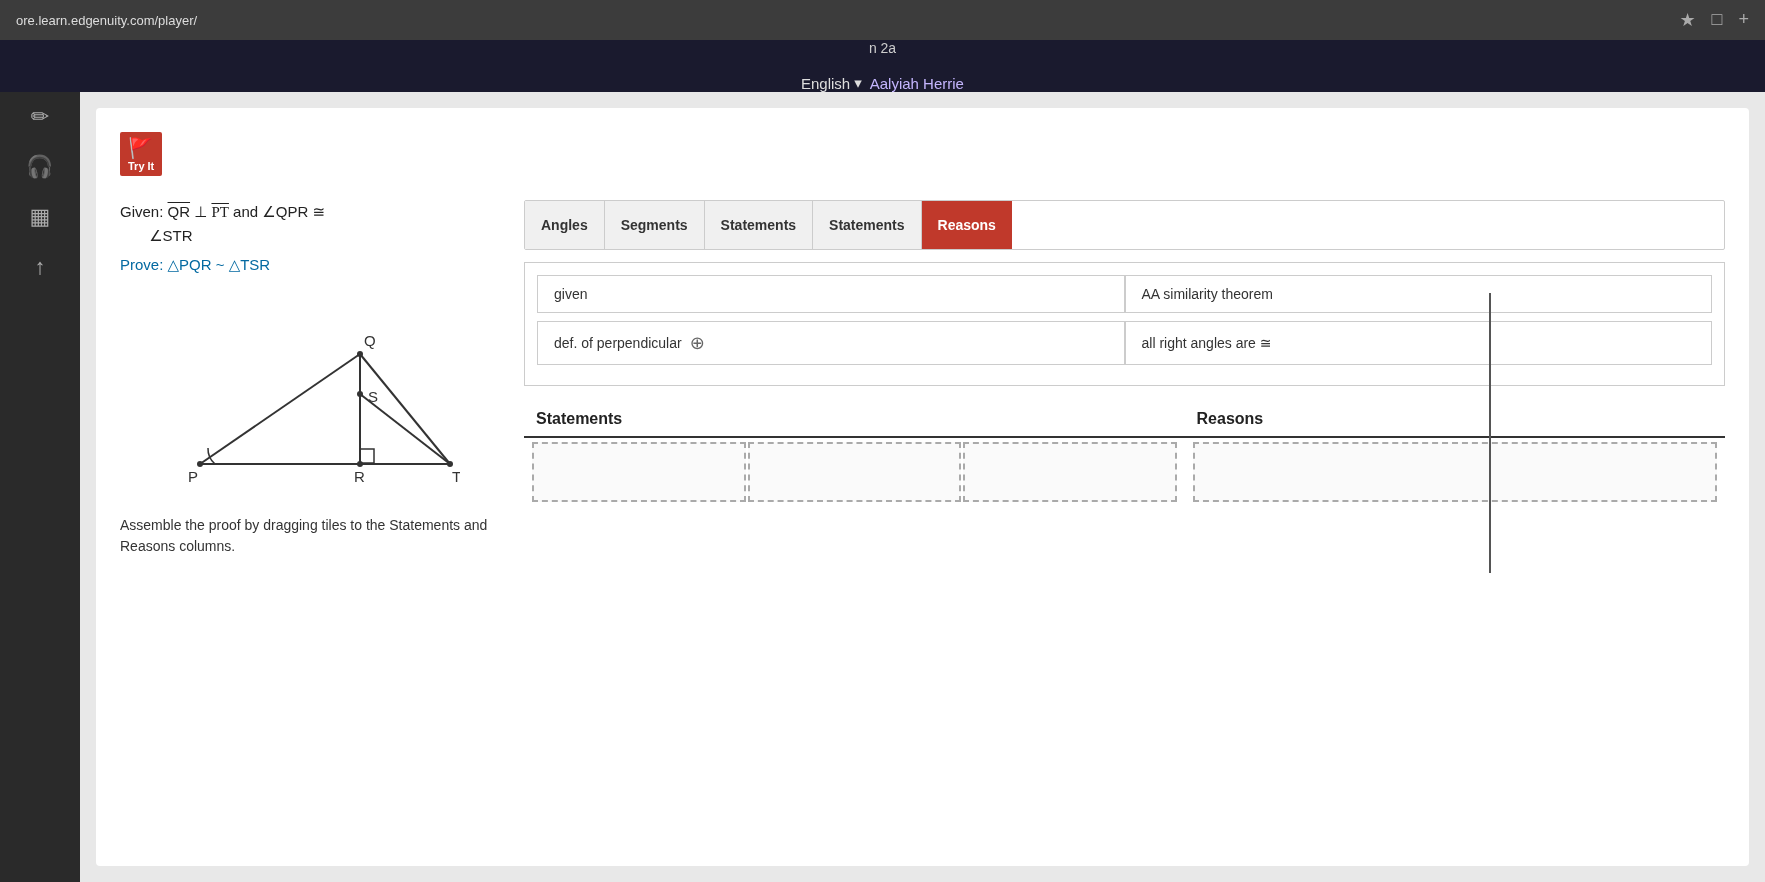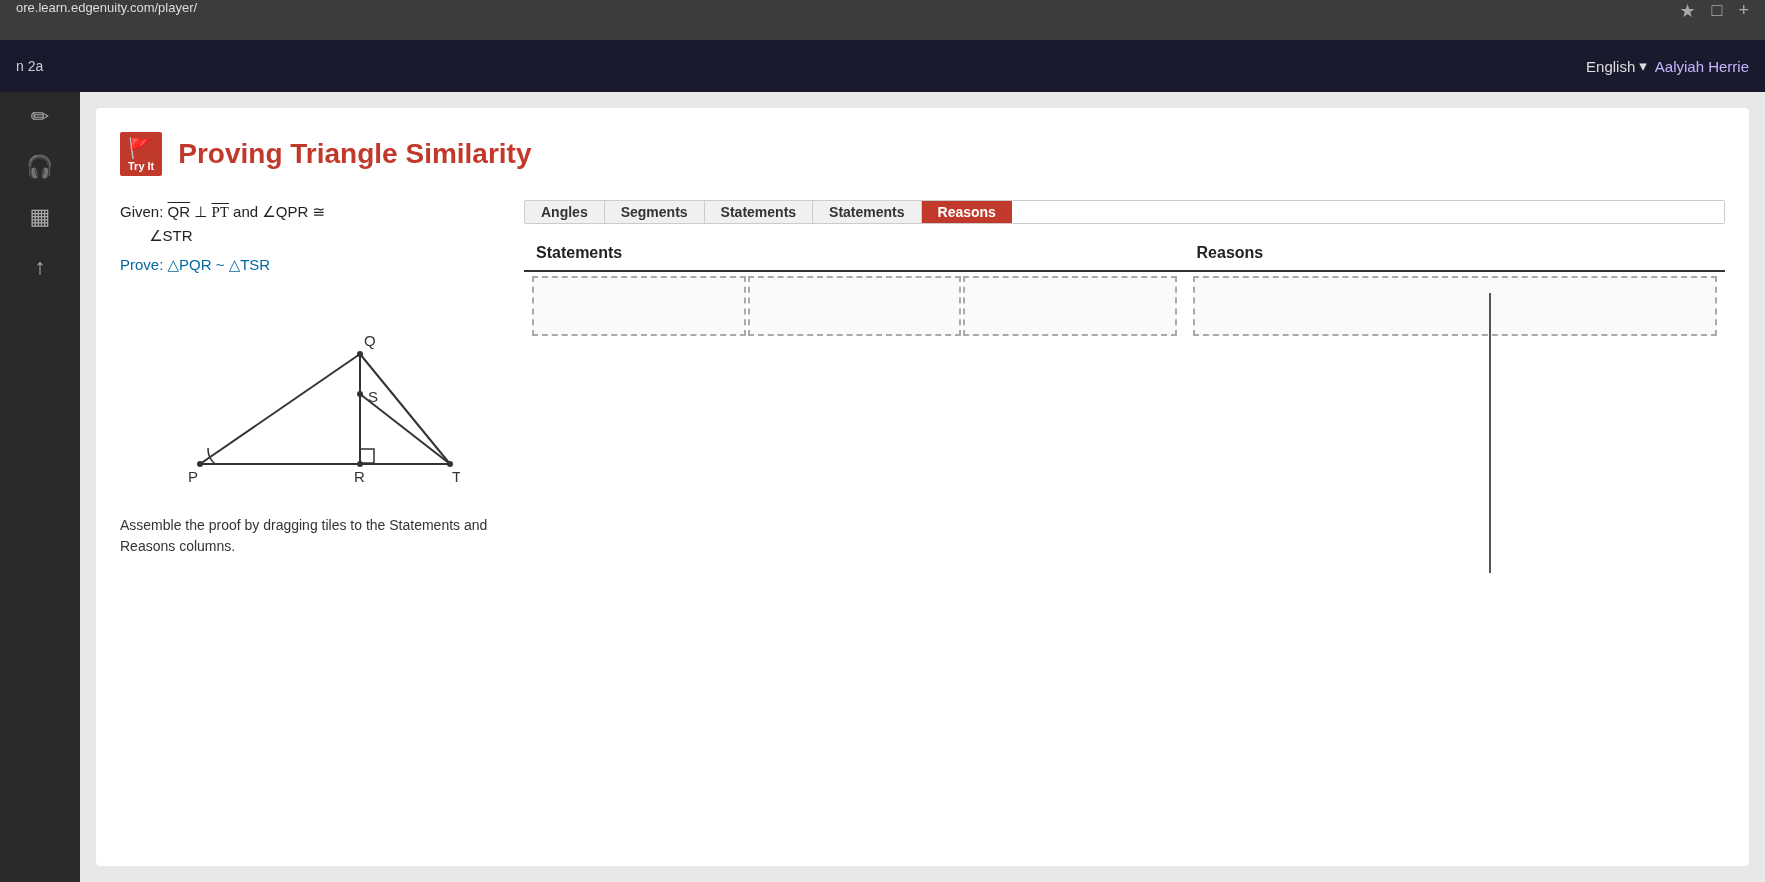--- a/index.html
+++ b/index.html
@@ -10,21 +10,21 @@
       height: 882px;
       overflow: hidden;
       position: relative;
     }
 
     
     .browser-bar {
       background: #3c3c3c;
       height: 40px;
       display: flex;
-      align-items: flex-start;
+      align-items: center;
       padding: 0 16px;
       color: #ccc;
       font-size: 13px;
     }
     .browser-url {
       color: #ddd;
       font-size: 13px;
     }
     .browser-icons {
       margin-left: auto;
@@ -35,20 +35,21 @@
     }
 
     
     .top-nav {
       background: #1a1a2e;
       height: 52px;
       display: flex;
       align-items: center;
       padding: 0 16px;
       justify-content: space-between;
+      flex-direction: column;
     }
     .top-nav-left {
       color: #ccc;
       font-size: 14px;
     }
     .top-nav-right {
       display: flex;
       align-items: center;
       gap: 8px;
       color: #ccc;
@@ -180,21 +181,21 @@
     
     .tile-buttons {
       display: flex;
       gap: 0;
       margin-bottom: 12px;
       border: 1px solid #ccc;
       border-radius: 2px;
       overflow: hidden;
     }
     .tile-btn {
-      padding: 3px 16px;
+      padding: 16px 16px;
       font-size: 14px;
       font-weight: bold;
       cursor: pointer;
       border: none;
       border-right: 1px solid #ccc;
       background: #f0f0f0;
       color: #333;
     }
     .tile-btn:last-child {
       border-right: none;
@@ -312,21 +313,20 @@
 </div>
 
 <div class="main-content">
   <div class="content-panel">
 
     <div class="panel-header">
       <div class="try-it-badge">
         <span class="try-it-icon">🚩</span>
         <span>Try It</span>
       </div>
-      <h1 class="panel-title">Proving Triangle Similarity</h1>
     </div>
 
     <div class="content-body">
 
       <div class="left-section">
         <div class="given-text">
           <span>Given: <span style="text-decoration: overline;">QR</span> ⊥ <span style="text-decoration: overline; font-family: Liberation Serif, serif;">PT</span> and ∠QPR ≅</span><br>
           <span>&nbsp;&nbsp;&nbsp;&nbsp;&nbsp;&nbsp;&nbsp;∠STR</span>
         </div>
         <div class="prove-text">
@@ -369,20 +369,41 @@
       <div class="right-section">
 
         <div class="tile-buttons">
           <button class="tile-btn">Angles</button>
           <button class="tile-btn">Segments</button>
           <button class="tile-btn">Statements</button>
           <button class="tile-btn">Statements</button>
           <button class="tile-btn active-red">Reasons</button>
         </div>
 
+        <div class="tiles-area">
+
+          <div class="tile-row">
+            <div class="tile-item tile-item-wide">
+              <span>given</span>
+            </div>
+            <div class="tile-item tile-item-wide">
+              <span>AA similarity theorem</span>
+            </div>
+          </div>
+
+          <div class="tile-row">
+            <div class="tile-item tile-item-wide">
+              <span>def. of perpendicular</span>
+              <span class="drag-icon">⊕</span>
+            </div>
+            <div class="tile-item tile-item-wide">
+              <span>all right angles are ≅</span>
+            </div>
+          </div>
+        </div>
 
         <table class="proof-table">
           <thead>
             <tr>
               <th class="statements-col">Statements</th>
               <th class="reasons-col">Reasons</th>
             </tr>
           </thead>
           <tbody>
             <tr>

